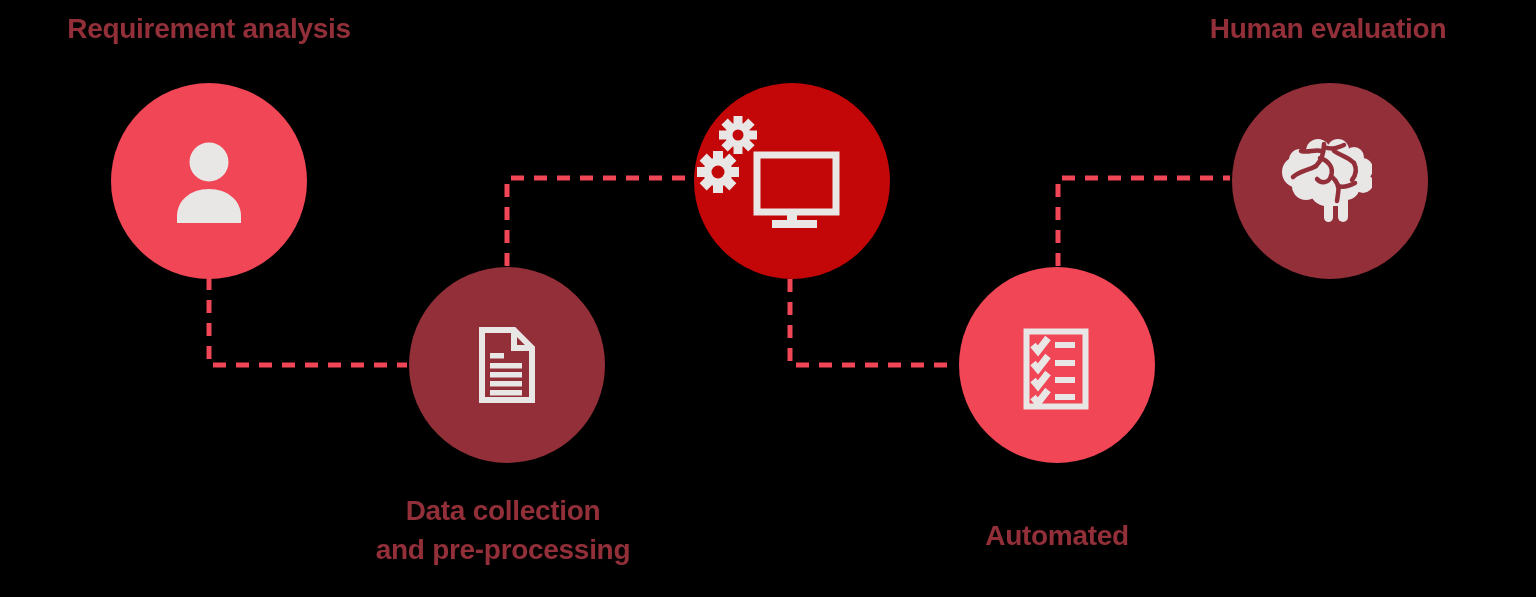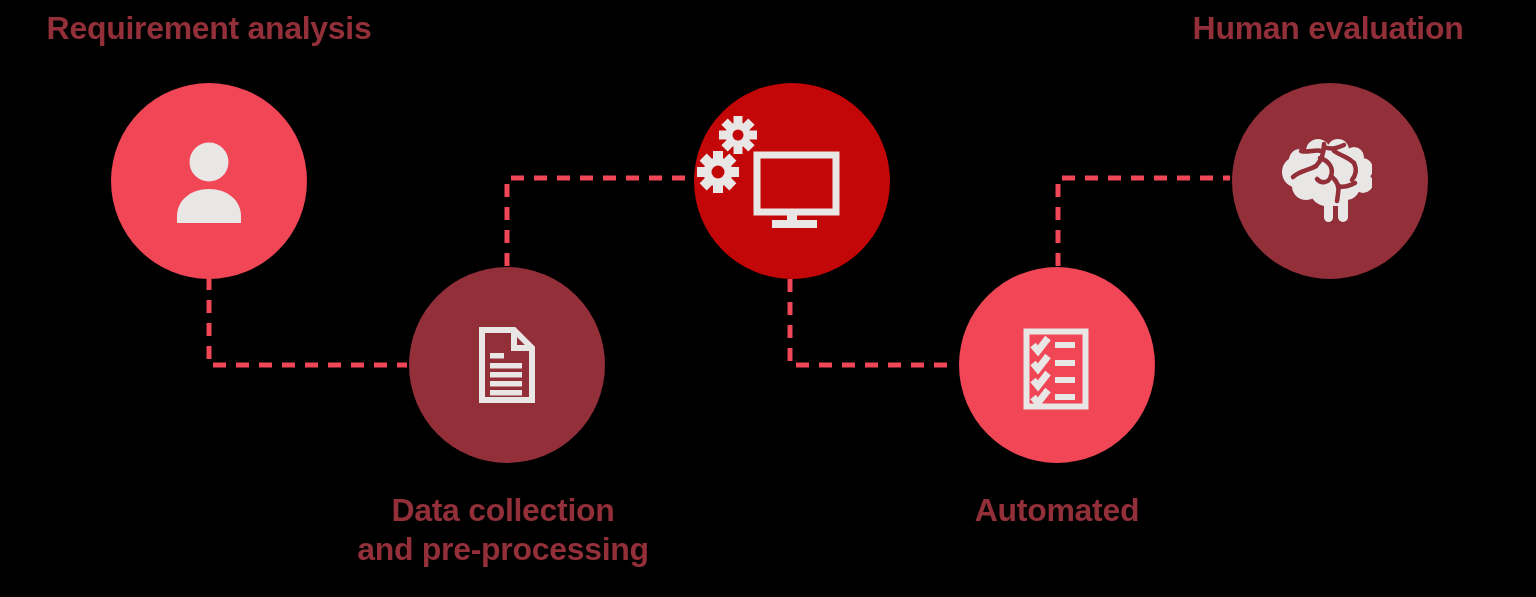--- a/index.html
+++ b/index.html
@@ -35,21 +35,21 @@
   }
   .bg-coral  { background: var(--coral); }
   .bg-maroon { background: var(--maroon); }
   .bg-red    { background: var(--red); }
   .circle svg { position: absolute; }
   .label {
     position: absolute;
     transform: translateX(-50%);
     color: var(--maroon);
     font-weight: 700;
-    font-size: 32px;
+    font-size: 28px;
     line-height: 39px;
     letter-spacing: -0.3px;
     text-align: center;
     white-space: nowrap;
   }
   .label .line { display: block; }
 </style>
 </head>
 <body>
 
@@ -62,21 +62,21 @@
     <path class="conn" d="M1058,266 L1058,178 L1230,178"></path>
   </svg>
 
   <div class="label" style="left:209px; top:9px;">Requirement analysis</div>
   <div class="label" style="left:1328px; top:9px;text-align:right;">Human evaluation</div>
 
   <div class="label" style="left:503px; top:491px;">
     <span class="line">Data collection</span>
     <span class="line">and pre-processing</span>
   </div>
-  <div class="label" style="left:1057px; top:491px;">
+  <div class="label" style="left:1057px; top:516px;">
     <span class="line">Automated</span>
   </div>
 
   <div class="circle bg-coral" style="left:111px; top:83px;">
     <svg style="left:52px; top:54px;" width="92" height="92" viewBox="0 0 92 92">
       <circle cx="46" cy="25" r="19.5" fill="var(--icon)"></circle>
       <path d="M46,52 c-19,0 -32,12 -32,27 v7 h64 v-7 c0,-15 -13,-27 -32,-27 z" fill="var(--icon)"></path>
     </svg>
   </div>
 

